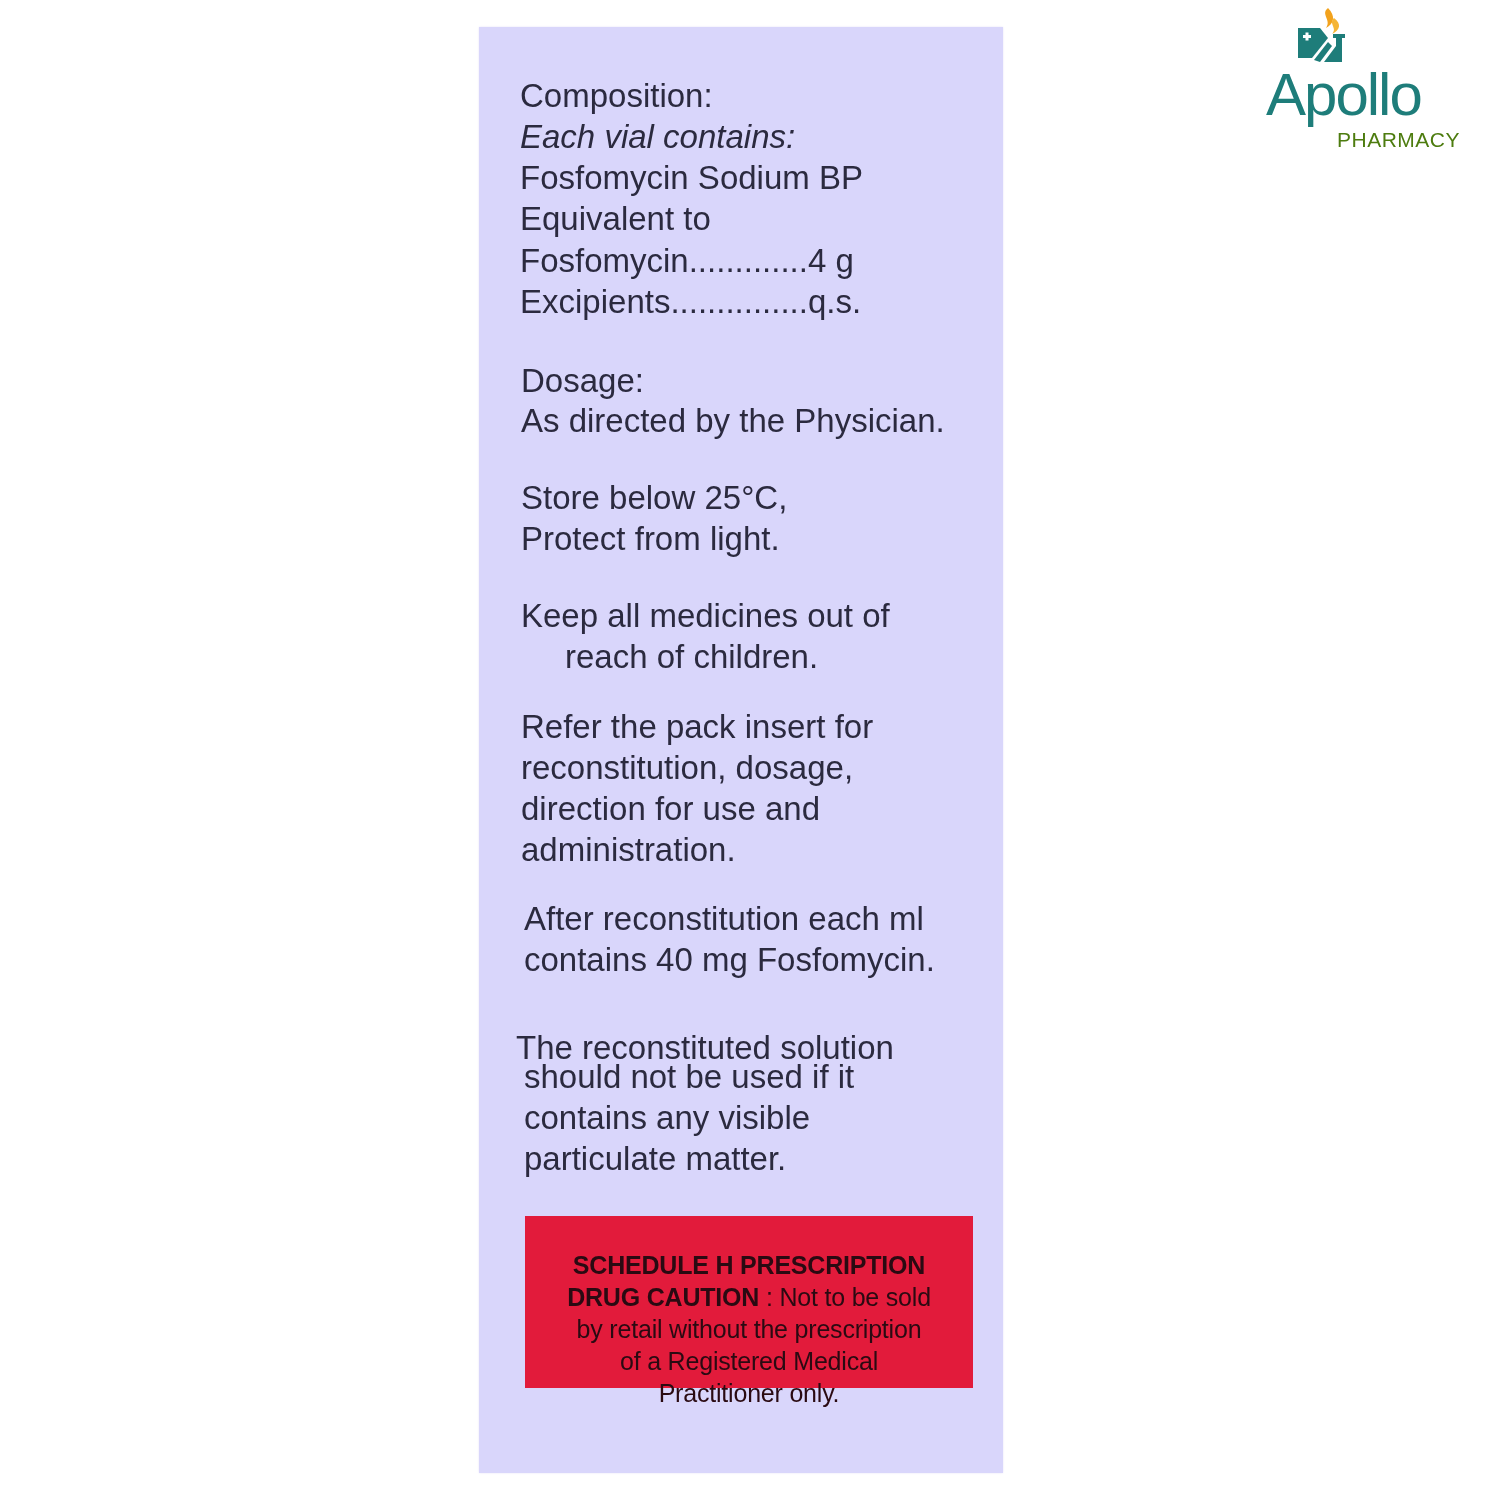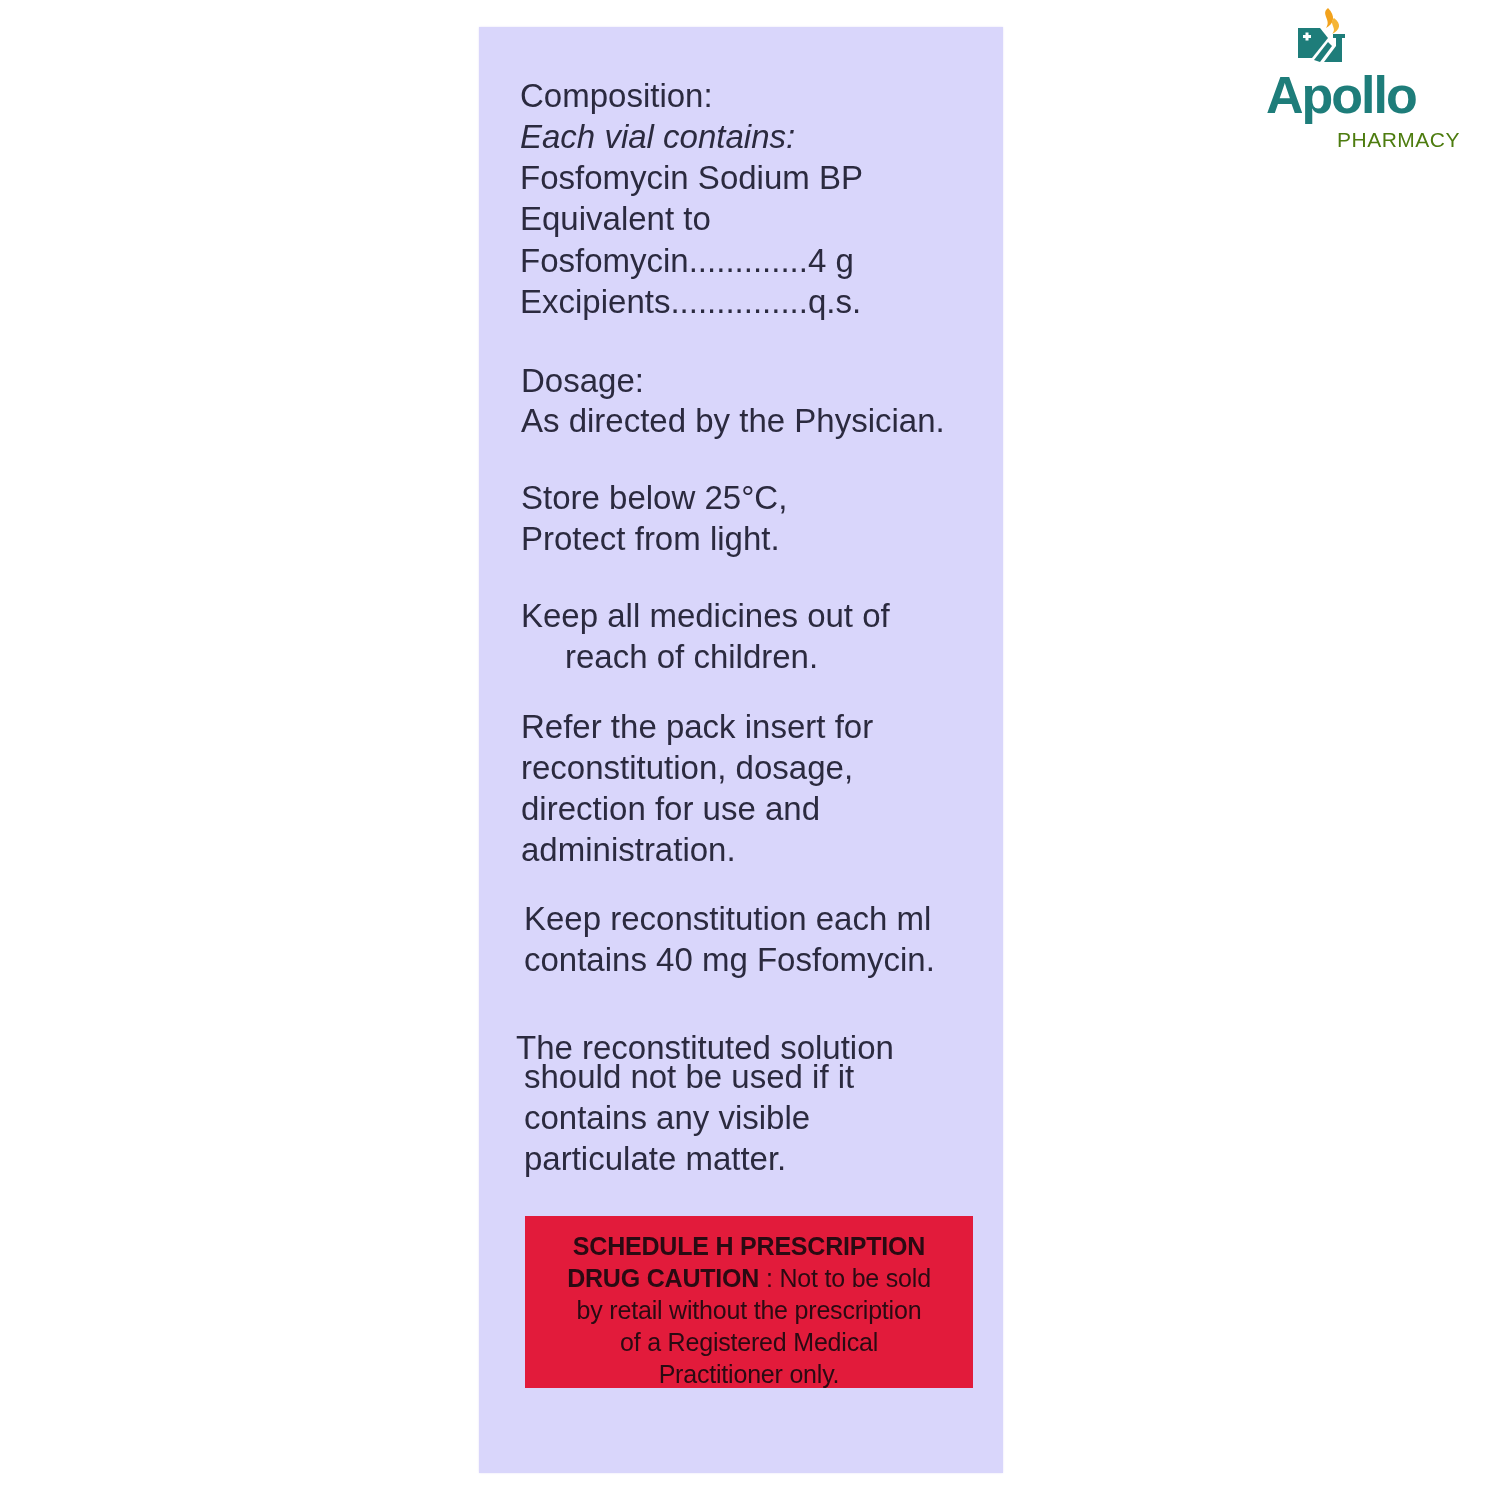--- a/index.html
+++ b/index.html
@@ -1,23 +1,23 @@
 <!DOCTYPE html>
 <html><head>
 <meta charset="utf-8">
 <style>
   html, body { margin:0; padding:0; }
   body { width:1500px; height:1500px; background:#ffffff; position:relative; overflow:hidden; font-family:"Liberation Sans", sans-serif; }
   .label-panel { position:absolute; left:479px; top:27px; width:524px; height:1446px; background:#d9d6fb; box-shadow:0 0 2px #e6e4f8; }
   .text { position:absolute; color:#2b2a3f; font-size:33px; line-height:41px; white-space:nowrap; }
   .bold { font-weight:normal; }
   .caution { position:absolute; left:525px; top:1216px; width:448px; height:172px; background:#e21b3b; color:#2a0a12; text-align:center; font-size:25px; line-height:32px; padding-top:14px; box-sizing:border-box; letter-spacing:-0.2px; }
-  .caution .strong { font-weight:bold; }
+  .caution .strong { font-weight:bold;margin-top:19px; }
   .logo { position:absolute; left:1262px; top:4px; width:220px; height:150px; }
-  .logo-word { position:absolute; left:1266px; top:58px; font-size:52px; font-weight:bold; color:#1e7d7a; letter-spacing:-2px; line-height:74px; }
+  .logo-word { position:absolute; left:1266px; top:58px; font-size:60px; font-weight:normal; color:#1e7d7a; letter-spacing:-2px; line-height:74px; }
   .logo-sub { position:absolute; left:1337px; top:128px; font-size:21px; color:#4d7c0f; letter-spacing:0.5px; }
 </style>
 </head>
 <body>
 
 <div class="logo">
   <svg width="220" height="60" viewBox="0 0 220 60">
 
     <path d="M66 4 C58 10, 70 16, 64 24 C72 20, 74 12, 66 4 Z" fill="#f2a21c"></path>
     <path d="M72 14 C66 20, 76 24, 70 30 C78 26, 80 20, 72 14 Z" fill="#f5b535"></path>
@@ -51,21 +51,21 @@
 <div class="text bold" style="left:521px; top:518px;">Protect from light.</div>
 
 <div class="text" style="left:521px; top:595px;">Keep all medicines out of</div>
 <div class="text" style="left:521px; top:636px;margin-left:44px;">reach of children.</div>
 
 <div class="text" style="left:521px; top:706px;">Refer the pack insert for</div>
 <div class="text" style="left:521px; top:747px;">reconstitution, dosage,</div>
 <div class="text" style="left:521px; top:788px;">direction for use and</div>
 <div class="text" style="left:521px; top:829px;">administration.</div>
 
-<div class="text" style="left:524px; top:898px;">Keep reconstitution each ml</div>
+<div class="text" style="left:524px; top:898px;">After reconstitution each ml</div>
 <div class="text" style="left:524px; top:939px;">contains 40 mg Fosfomycin.</div>
 
 <div class="text" style="left:516px; top:1015px;margin-top:12px;">The reconstituted solution</div>
 <div class="text" style="left:524px; top:1056px;">should not be used if it</div>
 <div class="text" style="left:524px; top:1097px;">contains any visible</div>
 <div class="text" style="left:524px; top:1138px;text-align:right;">particulate matter.</div>
 
 <div class="caution">
   <div class="strong">SCHEDULE H PRESCRIPTION</div>
   <div><span class="strong">DRUG CAUTION</span><span> : Not to be sold</span></div>

